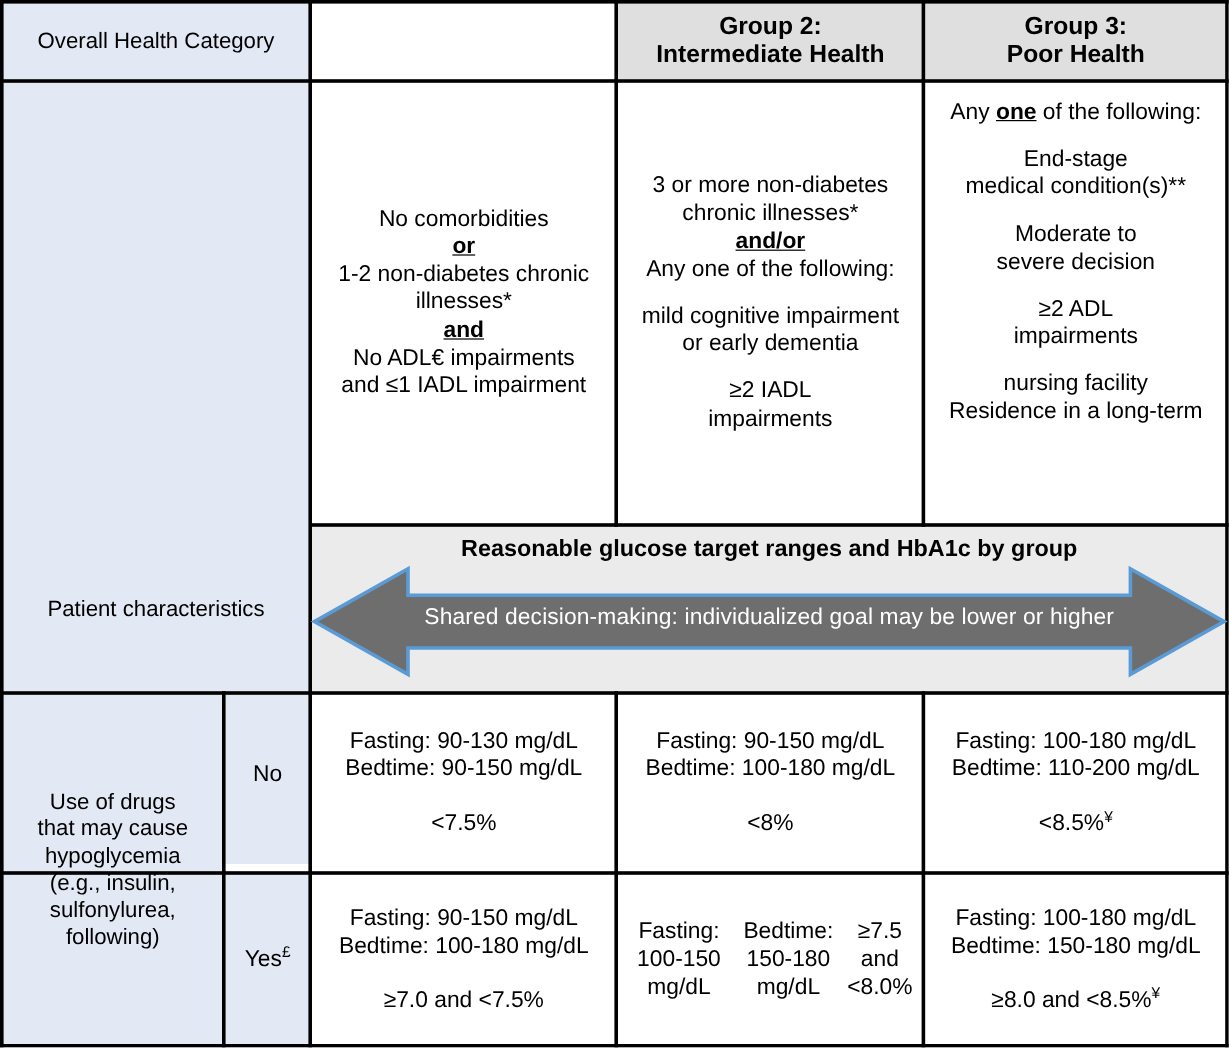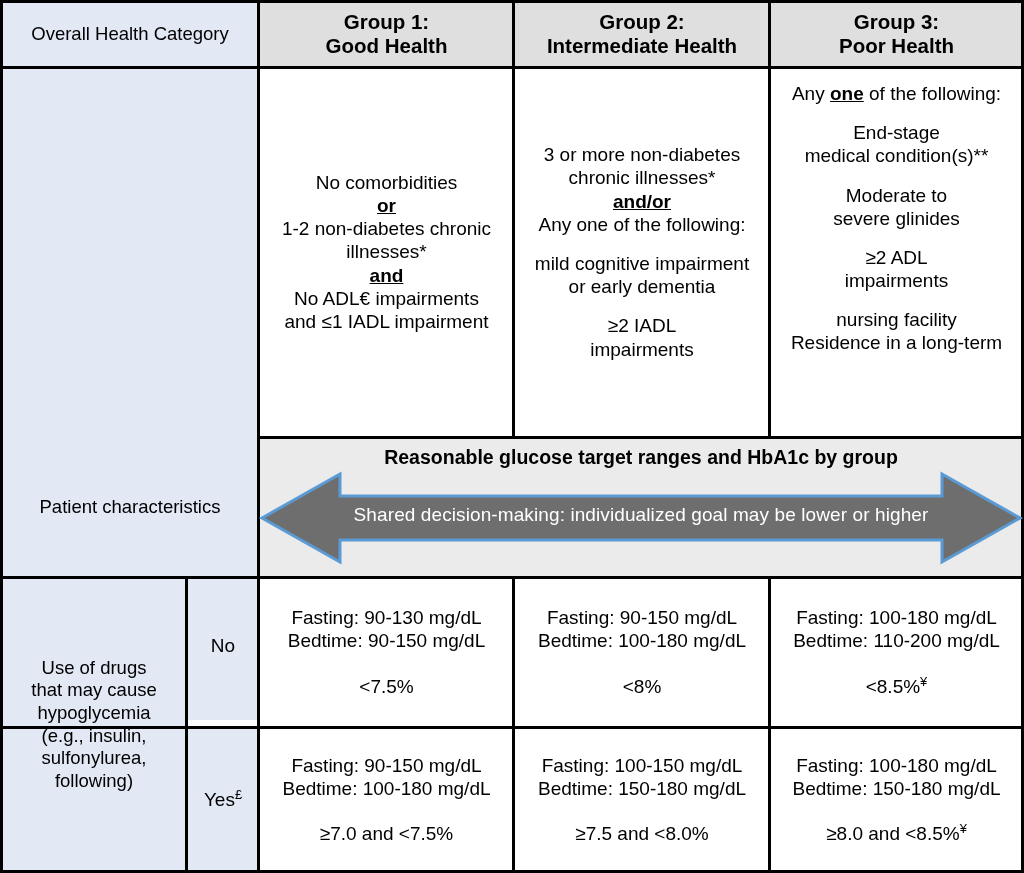--- a/index.html
+++ b/index.html
@@ -98,24 +98,20 @@
 </style>
 </head>
 <body>
 
 <div id="table-root">
 
   <div class="cell blue lbl-text" style="left:2px; top:2px; width:256px; height:64px;">
     <span>Overall Health Category</span>
   </div>
 
-  <div class="cell grayhd hdr-text" style="left:260px; top:2px; width:253px; height:64px; flex-direction:column;">
-    <span>Group 1:</span>
-    <span>Good Health</span>
-  </div>
 
   <div class="cell grayhd hdr-text" style="left:515px; top:2px; width:254px; height:64px; flex-direction:column;">
     <span>Group 2:</span>
     <span>Intermediate Health</span>
   </div>
 
   <div class="cell grayhd hdr-text" style="left:771px; top:2px; width:251px; height:64px; flex-direction:column;">
     <span>Group 3:</span>
     <span>Poor Health</span>
   </div>
@@ -154,21 +150,21 @@
   <div class="cell white body-text" style="left:771px; top:68px; width:251px; height:368px; flex-direction:column; justify-content:flex-start; padding-top:14px;">
     <div>
       <span>Any </span><span class="b">one</span><span> of the following:</span>
     </div>
     <div id="pc-g3">
         <div style="height: 16px;">&nbsp;</div>
         <div>End-stage</div>
         <div>medical condition(s)**</div>
         <div style="height: 16px;">&nbsp;</div>
         <div>Moderate to</div>
-        <div>severe glinides</div>
+        <div>severe decision</div>
         <div style="height: 16px;">&nbsp;</div>
         <div>≥2 ADL</div>
         <div>impairments</div>
         <div style="height: 16px;">&nbsp;</div>
         <div>nursing facility</div>
         <div>Residence in a long-term</div>
       </div>
   </div>
 
   <div id="arrow-band" class="band" style="background: rgb(235, 235, 235);">
@@ -219,21 +215,21 @@
     <span><span>Yes</span><sup>£</sup></span>
   </div>
 
   <div class="cell white body-text" style="left:260px; top:728px; width:253px; height:143px; flex-direction:column;">
     <div>Fasting: 90-150 mg/dL</div>
     <div>Bedtime: 100-180 mg/dL</div>
     <div style="height:22px;"></div>
     <div><span>≥7.0 and &lt;7.5%</span><sup></sup></div>
   </div>
 
-  <div class="cell white body-text" style="left:515px; top:728px; width:254px; height:143px; flex-direction:column;">
+  <div class="cell white body-text" style="left:515px; top:728px; width:254px; height:143px; flex-direction:row;">
     <div>Fasting: 100-150 mg/dL</div>
     <div>Bedtime: 150-180 mg/dL</div>
     <div style="height:22px;"></div>
     <div><span>≥7.5 and &lt;8.0%</span><sup></sup></div>
   </div>
 
   <div class="cell white body-text" style="left:771px; top:728px; width:251px; height:143px; flex-direction:column;">
     <div>Fasting: 100-180 mg/dL</div>
     <div>Bedtime: 150-180 mg/dL</div>
     <div style="height:22px;"></div>

